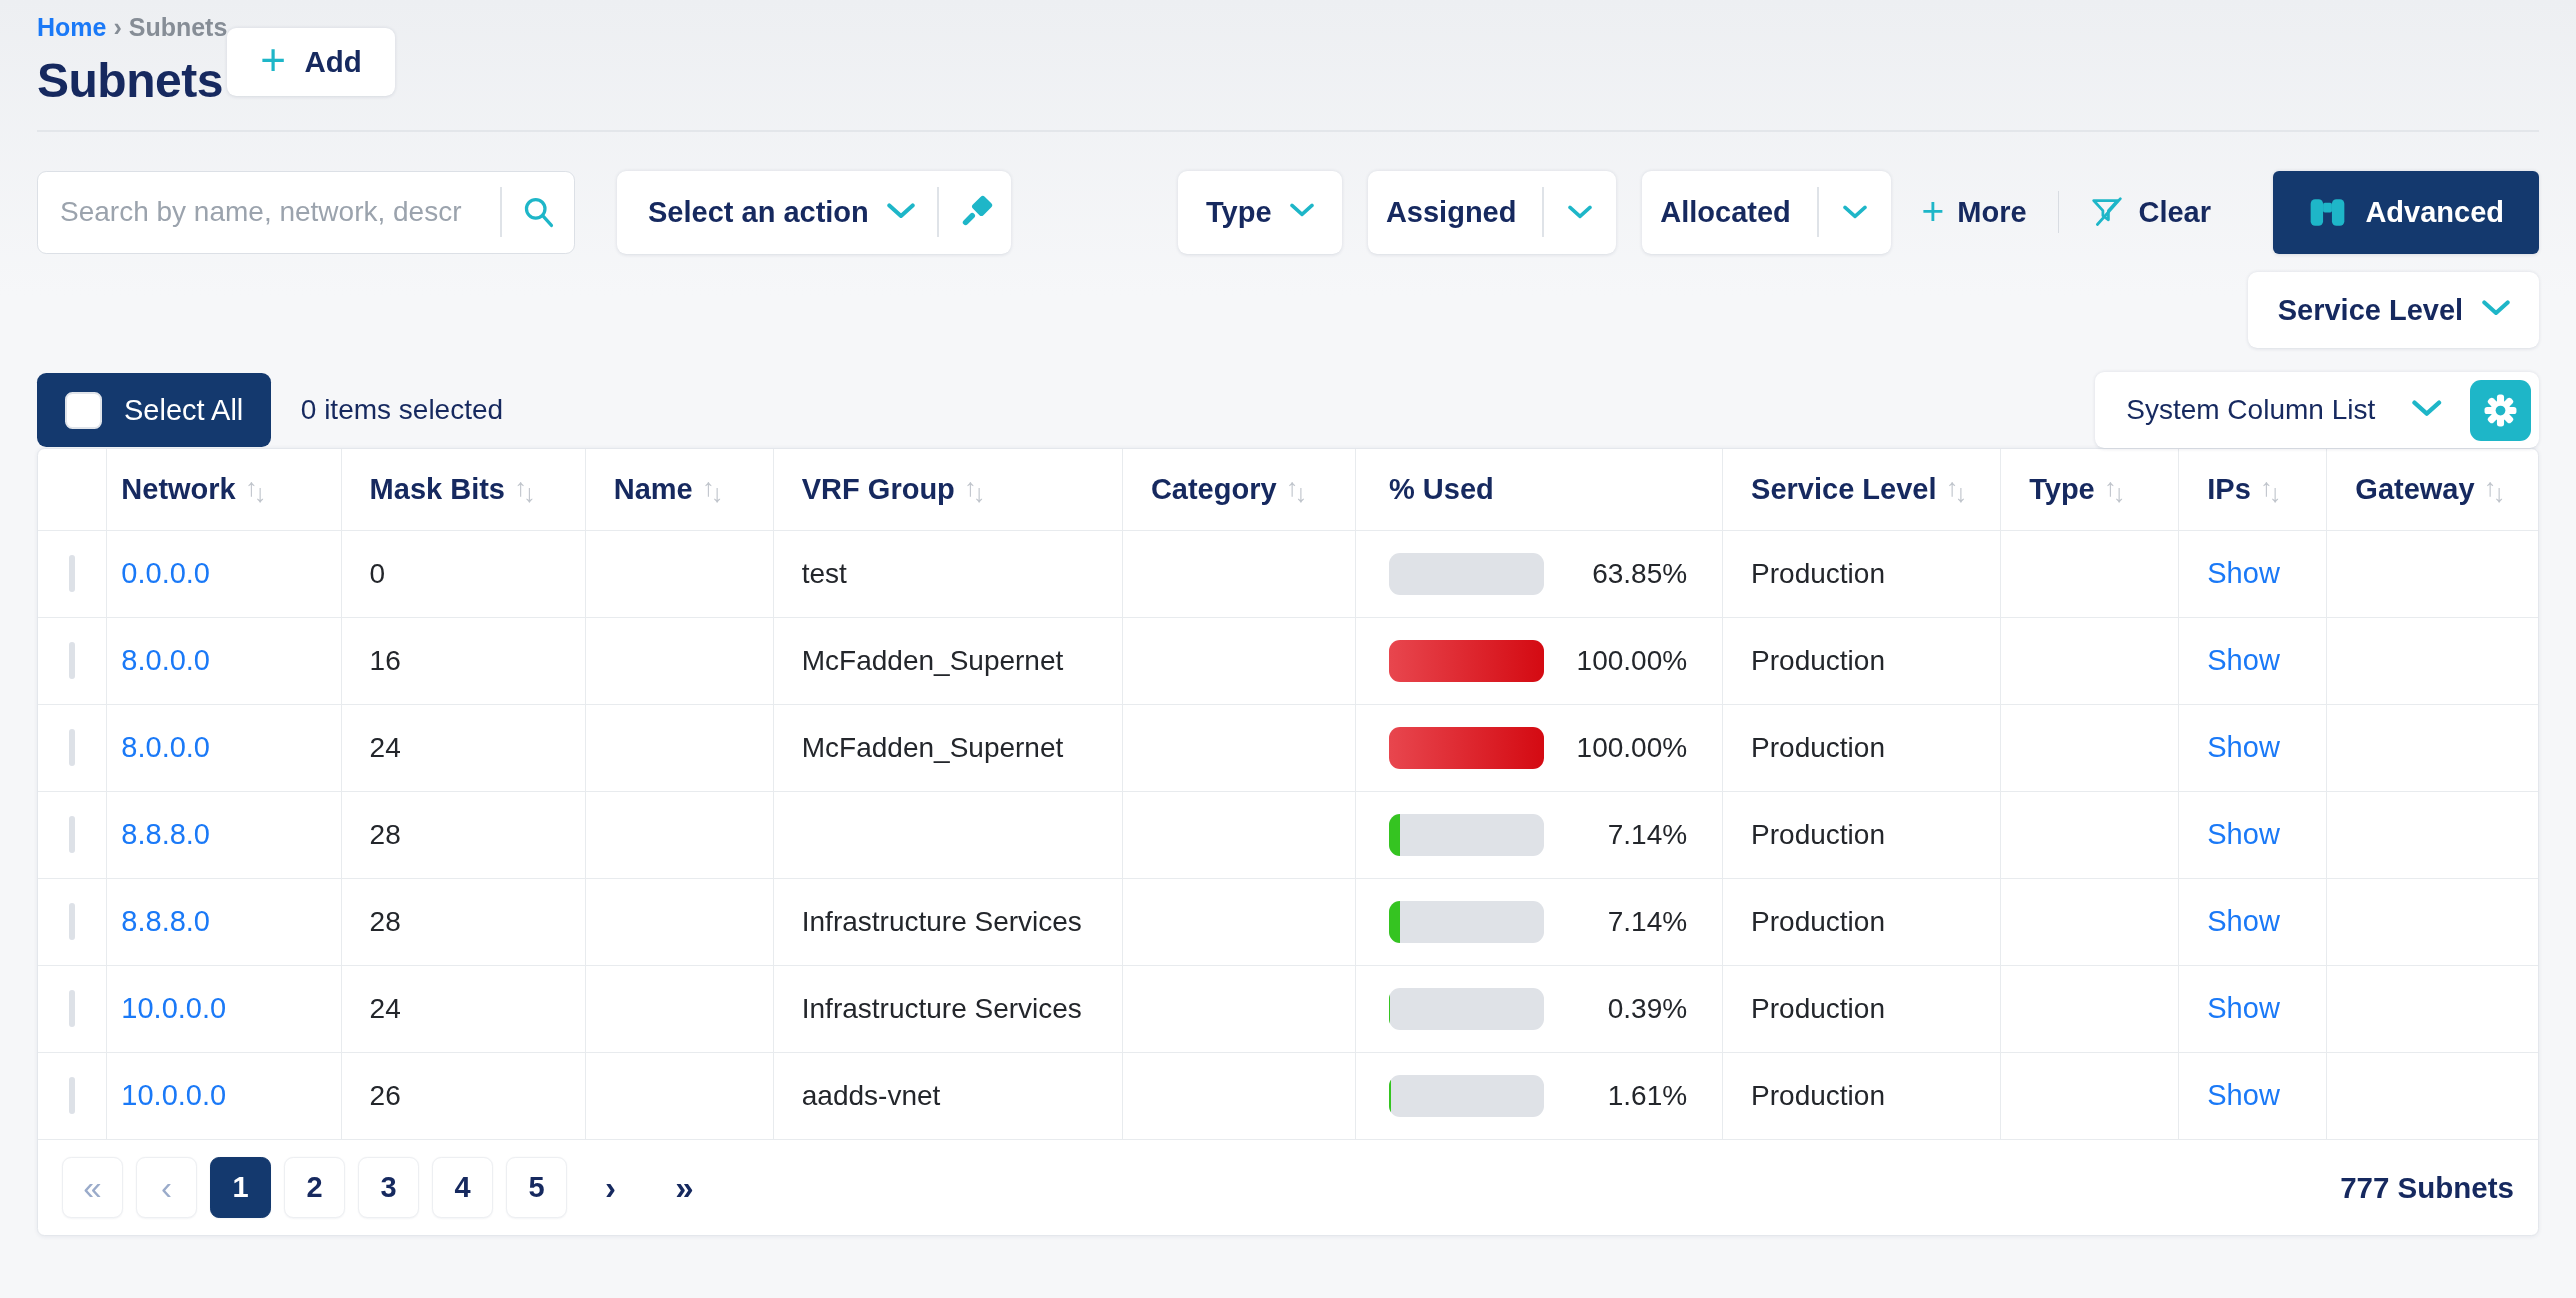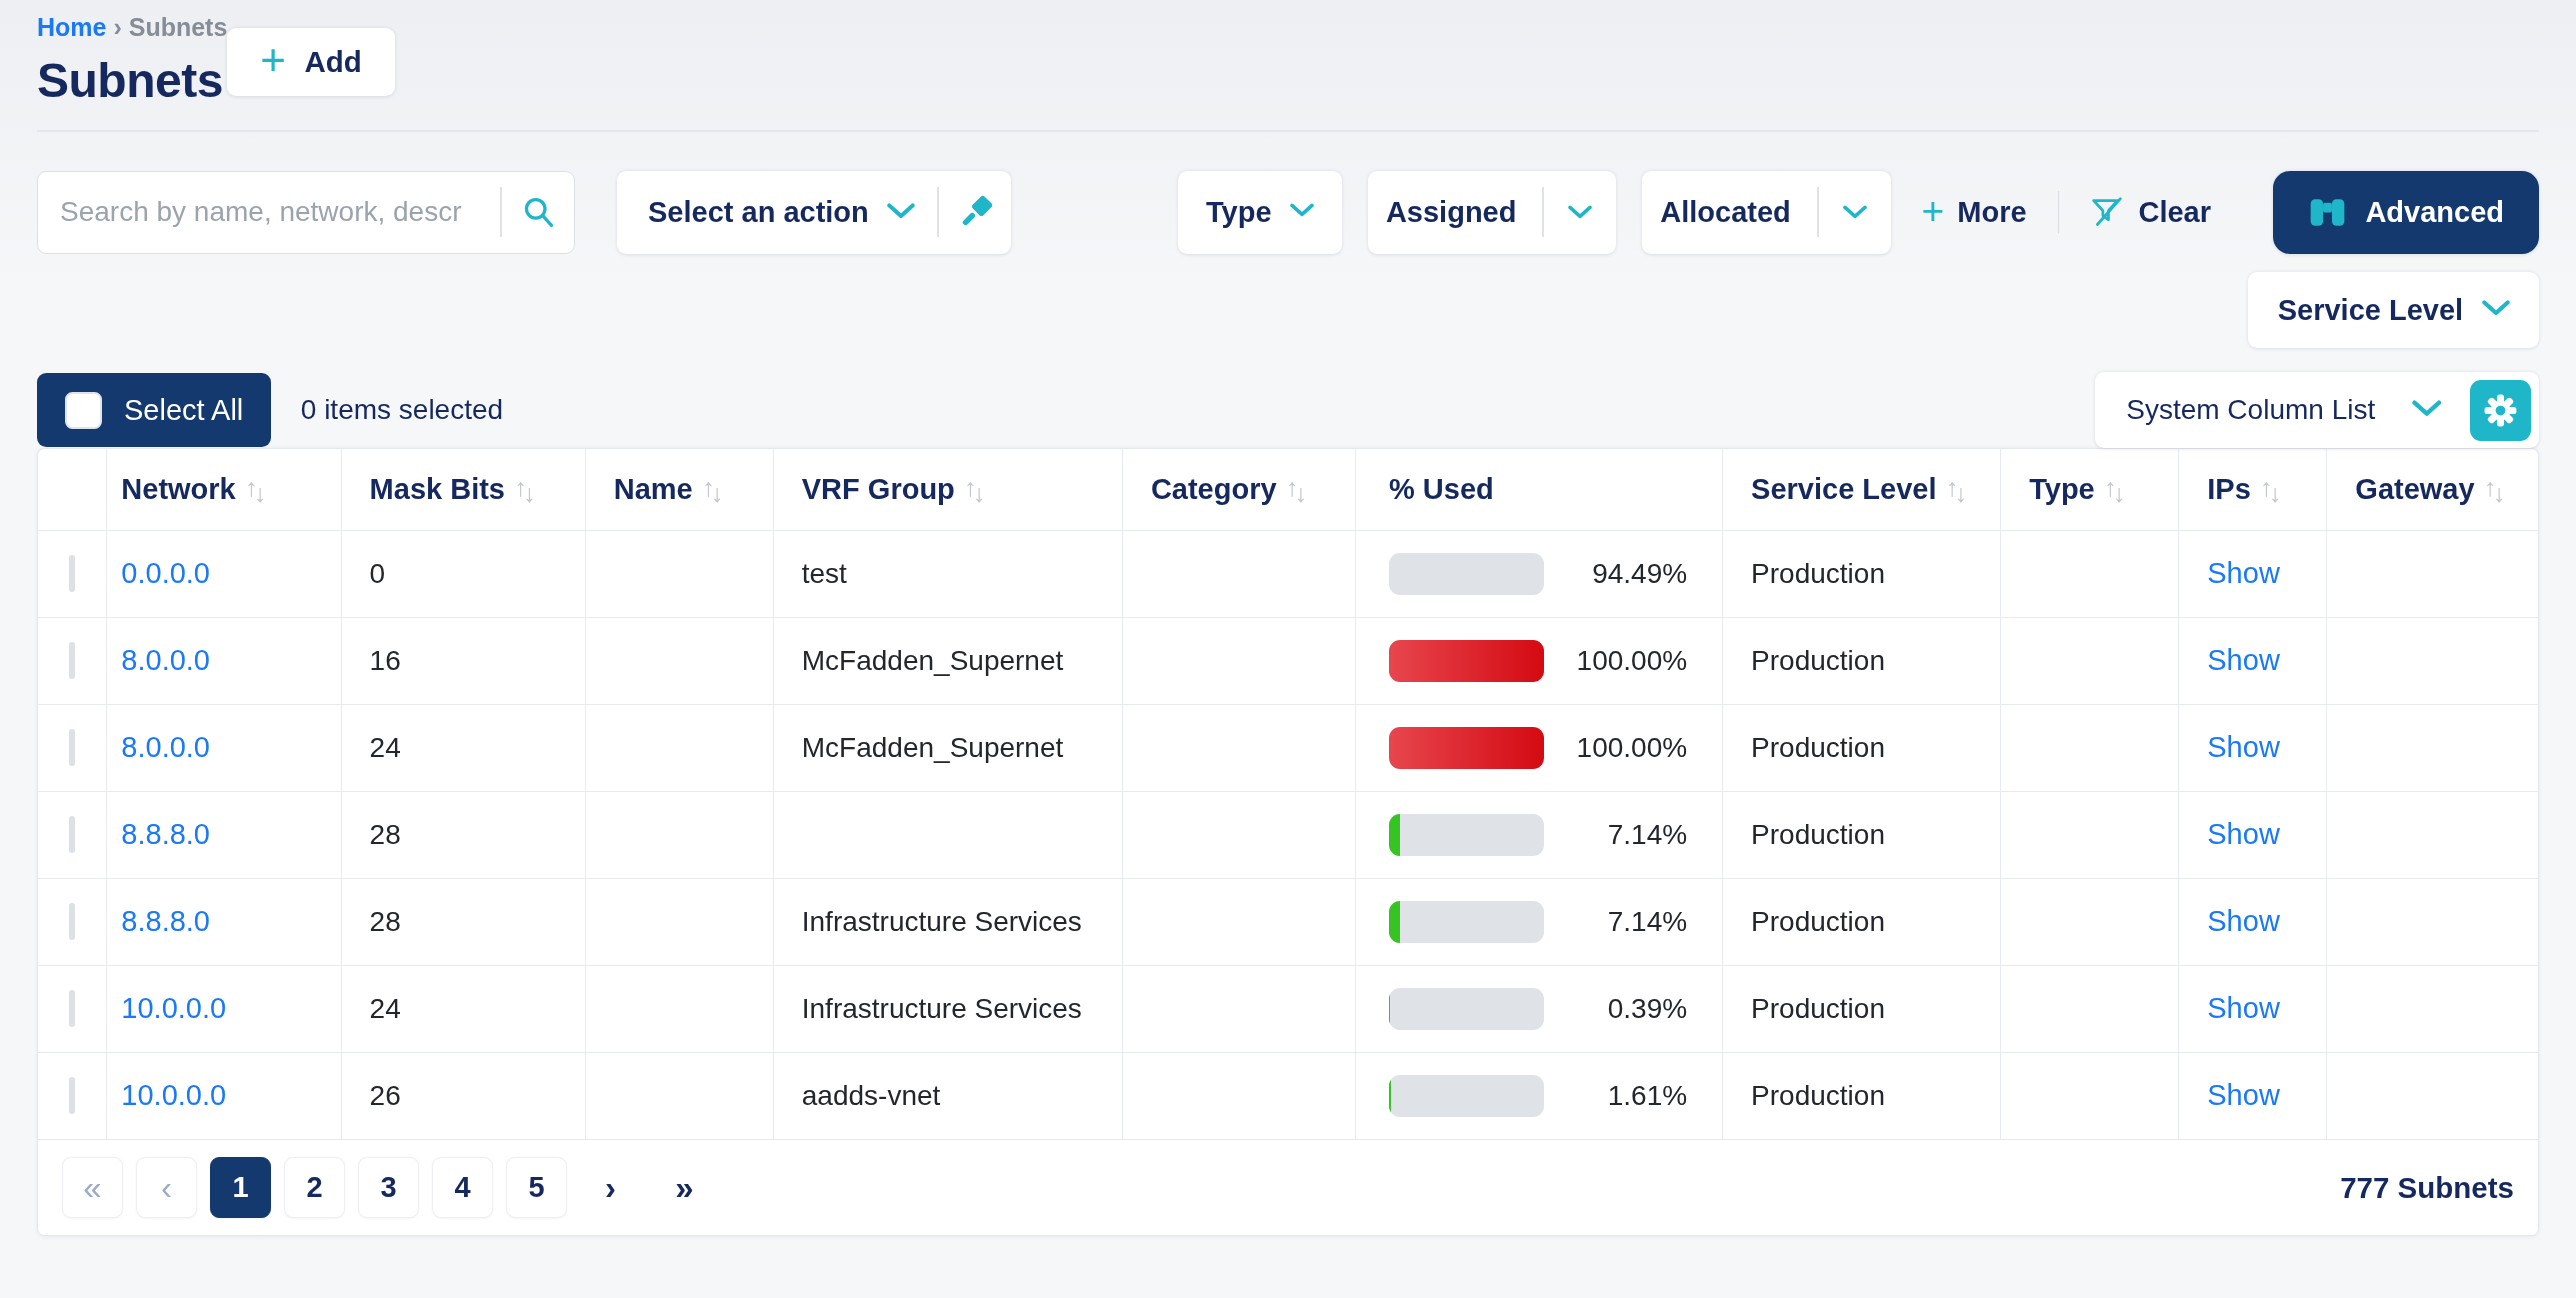--- a/index.html
+++ b/index.html
@@ -44,21 +44,21 @@
   .action-select{margin-left:42px;padding-left:31px}
   .action-select .chev{margin-right:22px}
   .filters{display:flex;align-items:center;margin-left:auto}
   .filter-simple{padding:0 28px}
   .filter-split{padding-left:18px;margin-left:26px}
   .filter-split .chev{margin-left:26px;margin-right:0}
   .more,.clear{display:flex;align-items:center;gap:13px;margin:0 31px;font-size:29px;font-weight:700;color:var(--navy);cursor:pointer;white-space:nowrap}
   .more .plus-glyph{font-size:39px;margin-top:-2.8px}
   .sep-line{width:1.8px;height:42px;background:#d8dce2}
   .advanced{display:flex;align-items:center;gap:18.4px;height:83px;padding:0 35px;margin-left:31px;
-    background:var(--navyFill);border:none;border-radius:17px;color:#fff;font-family:inherit;
+    background:var(--navyFill);border:none;border-radius:6px;color:#fff;font-family:inherit;
     font-size:29px;font-weight:700;cursor:pointer;box-shadow:var(--shadow)}
 
   .second-row{display:flex;justify-content:flex-end;margin-top:18.4px}
   .service-level{height:76px;padding:0 29.5px}
 
   
   .selection-row{display:flex;align-items:center;margin-top:24px}
   .select-all{display:flex;align-items:center;gap:22px;height:74px;padding:0 28px;background:var(--navyFill);
     border:none;border-radius:9.2px;color:#fff;font-family:inherit;font-size:29px;font-weight:400;cursor:pointer}
   .select-all-cb{width:37px;height:37px;background:#fff;border:2.8px solid #e0e4ea;border-radius:7.4px}
@@ -289,21 +289,21 @@
           <td class="net"><a class="cell-link">0.0.0.0</a></td>
           <td>0</td>
           <td></td>
           <td>test</td>
           <td></td>
           <td class="used-cell">
               <div class="used-wrap">
                 <div class="bar">
                   <div class="fill" style="width: 0%;"></div>
                 </div>
-                <span class="pct">94.49%</span>
+                <span class="pct">63.85%</span>
               </div>
             </td>
           <td>Production</td>
           <td></td>
           <td><a class="cell-link">Show</a></td>
           <td></td>
         </tr>
         <tr>
           <td class="cb-cell"><span class="row-cb"></span></td>
           <td class="net"><a class="cell-link">8.0.0.0</a></td>

